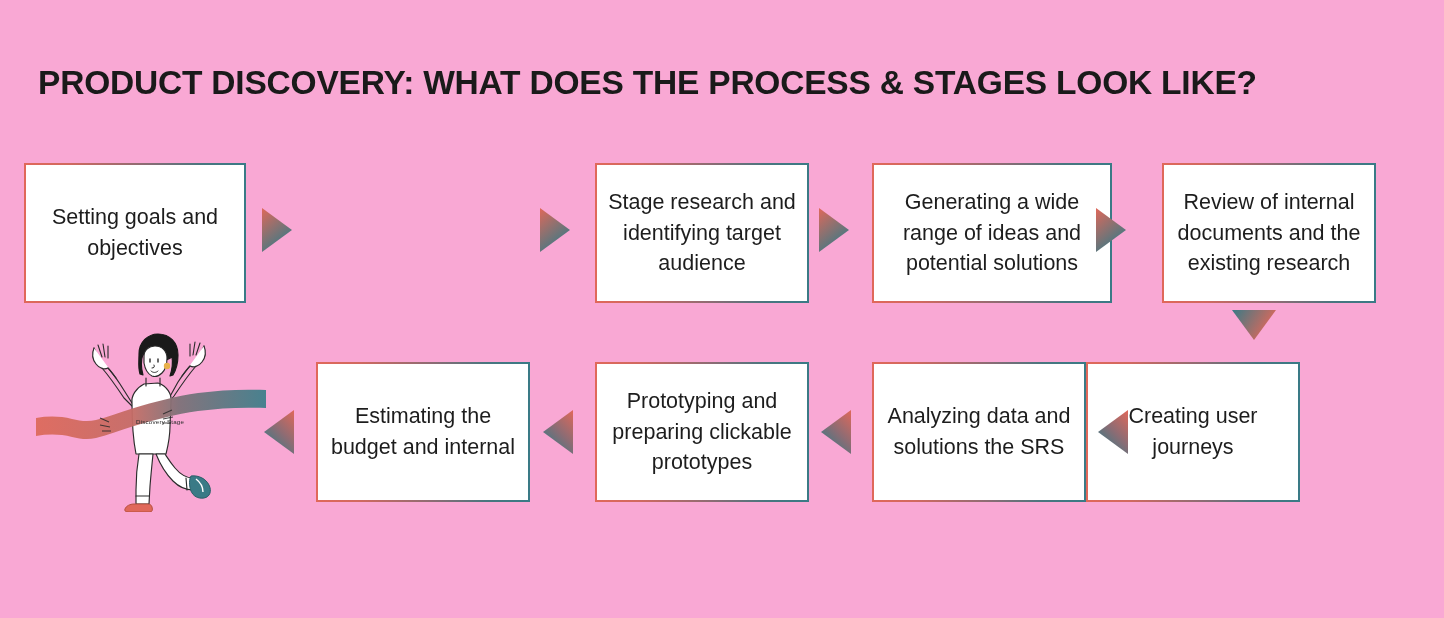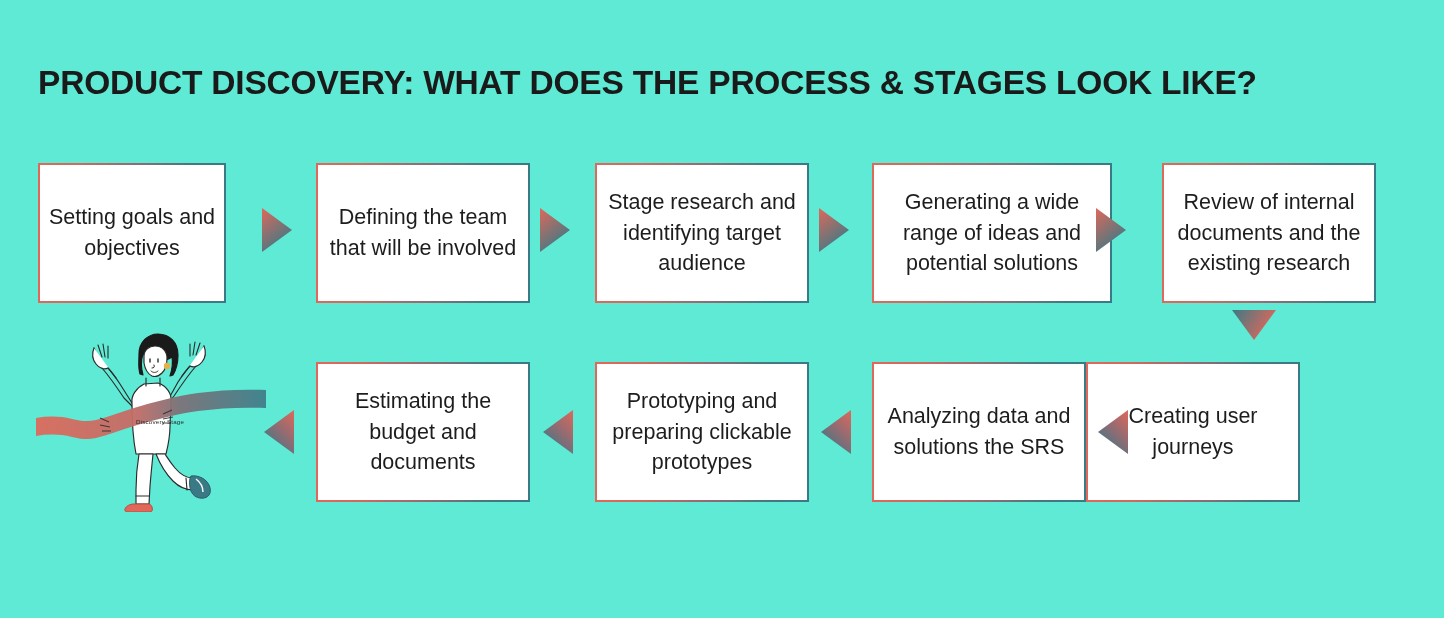--- a/index.html
+++ b/index.html
@@ -9,21 +9,21 @@
     height: 618px;
     background: #ffffff;
     font-family: "Liberation Sans", sans-serif;
     overflow: hidden;
   }
 
   #page {
     position: relative;
     width: 1444px;
     height: 618px;
-    background: #5eead4;
+    background: #f9a8d4;
   }
 
   
   #title {
     position: absolute;
     left: 38px;
     top: 64px;
     font-size: 33.5px;
     font-weight: bold;
     letter-spacing: -0.2px;
@@ -71,39 +71,36 @@
   .row1 { top: 163px; height: 140px; }
   .row2 { top: 362px; height: 140px; }
 </style>
 </head>
 <body>
 
 <div id="page">
 
   <div id="title">PRODUCT DISCOVERY: WHAT DOES THE PROCESS &amp; STAGES LOOK LIKE?</div>
 
-  <div class="flow-box row1" style="left:38px; width:188px;justify-content:center;">
+  <div class="flow-box row1" style="left:24px; width:222px;justify-content:center;">
     <div class="flow-box-label">Setting goals and objectives</div>
   </div>
 
   <div class="arrow" style="left:262px; top:208px;">
     <svg width="32" height="44" viewBox="0 0 32 44">
       <defs>
         <linearGradient id="gR1" x1="0" y1="0" x2="0.55" y2="1">
           <stop offset="0%" stop-color="#E0685A"></stop>
           <stop offset="100%" stop-color="#3A7A86"></stop>
         </linearGradient>
       </defs>
       <polygon points="0,0 30,22 0,44" fill="url(#gR1)"></polygon>
     </svg>
   </div>
 
-  <div class="flow-box row1" style="left:316px; width:214px;">
-    <div class="flow-box-label">Defining the team that will be involved</div>
-  </div>
 
   <div class="arrow" style="left:540px; top:208px;">
     <svg width="32" height="44" viewBox="0 0 32 44">
       <defs>
         <linearGradient id="gR2" x1="0" y1="0" x2="0.55" y2="1">
           <stop offset="0%" stop-color="#E0685A"></stop>
           <stop offset="100%" stop-color="#3A7A86"></stop>
         </linearGradient>
       </defs>
       <polygon points="0,0 30,22 0,44" fill="url(#gR2)"></polygon>
@@ -203,21 +200,21 @@
           <stop offset="0%" stop-color="#E0685A"></stop>
           <stop offset="55%" stop-color="#8B6C74"></stop>
           <stop offset="100%" stop-color="#3A7A86"></stop>
         </linearGradient>
       </defs>
       <polygon points="30,0 30,44 0,22" fill="url(#gL3)"></polygon>
     </svg>
   </div>
 
   <div class="flow-box row2" style="left:316px; width:214px;">
-    <div class="flow-box-label">Estimating the budget and documents</div>
+    <div class="flow-box-label">Estimating the budget and internal</div>
   </div>
 
   <div class="arrow" style="left:264px; top:410px;">
     <svg width="32" height="44" viewBox="0 0 32 44">
       <defs>
         <linearGradient id="gL4" x1="1" y1="0" x2="0.3" y2="1">
           <stop offset="0%" stop-color="#E0685A"></stop>
           <stop offset="55%" stop-color="#8B6C74"></stop>
           <stop offset="100%" stop-color="#3A7A86"></stop>
         </linearGradient>

